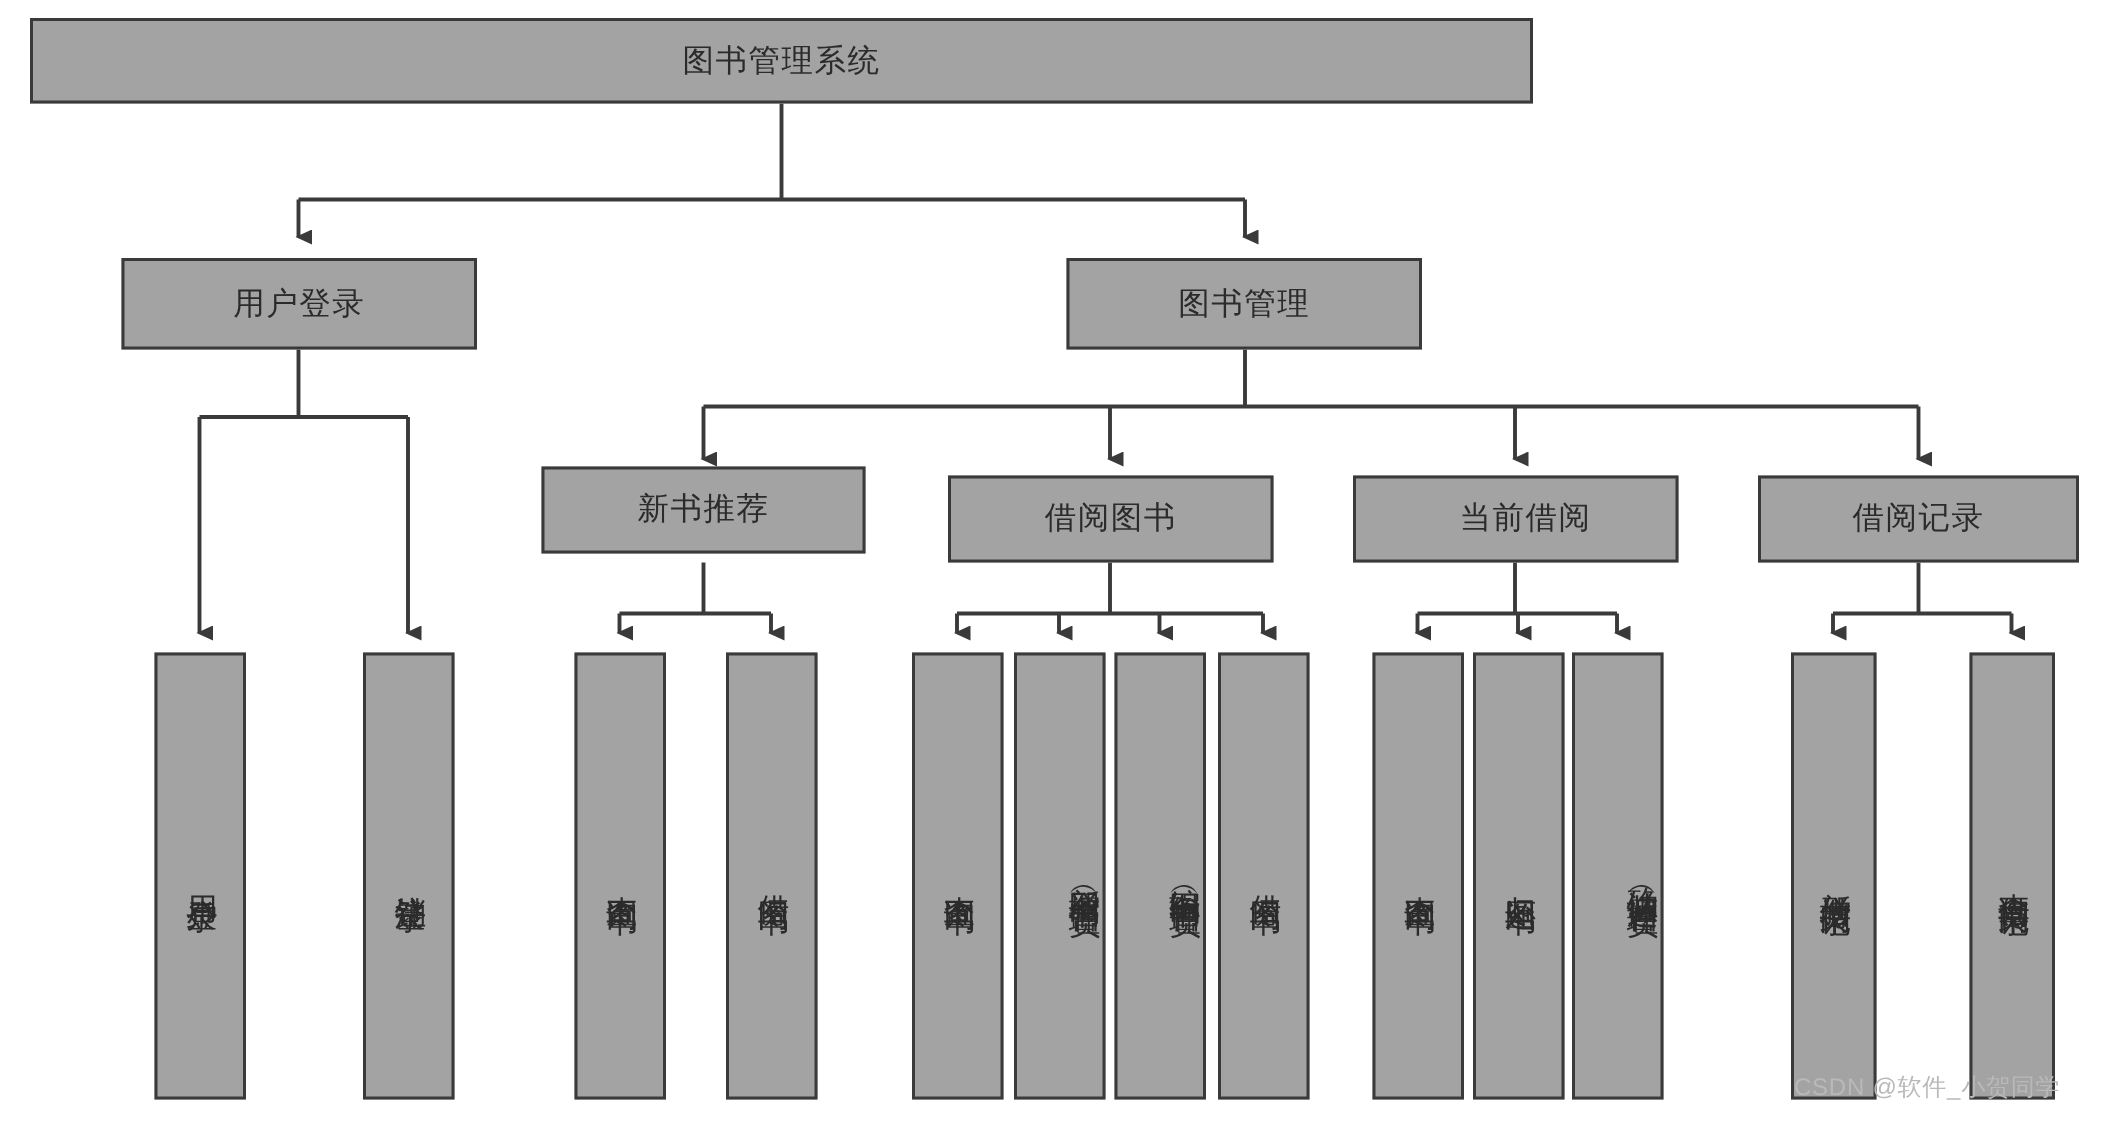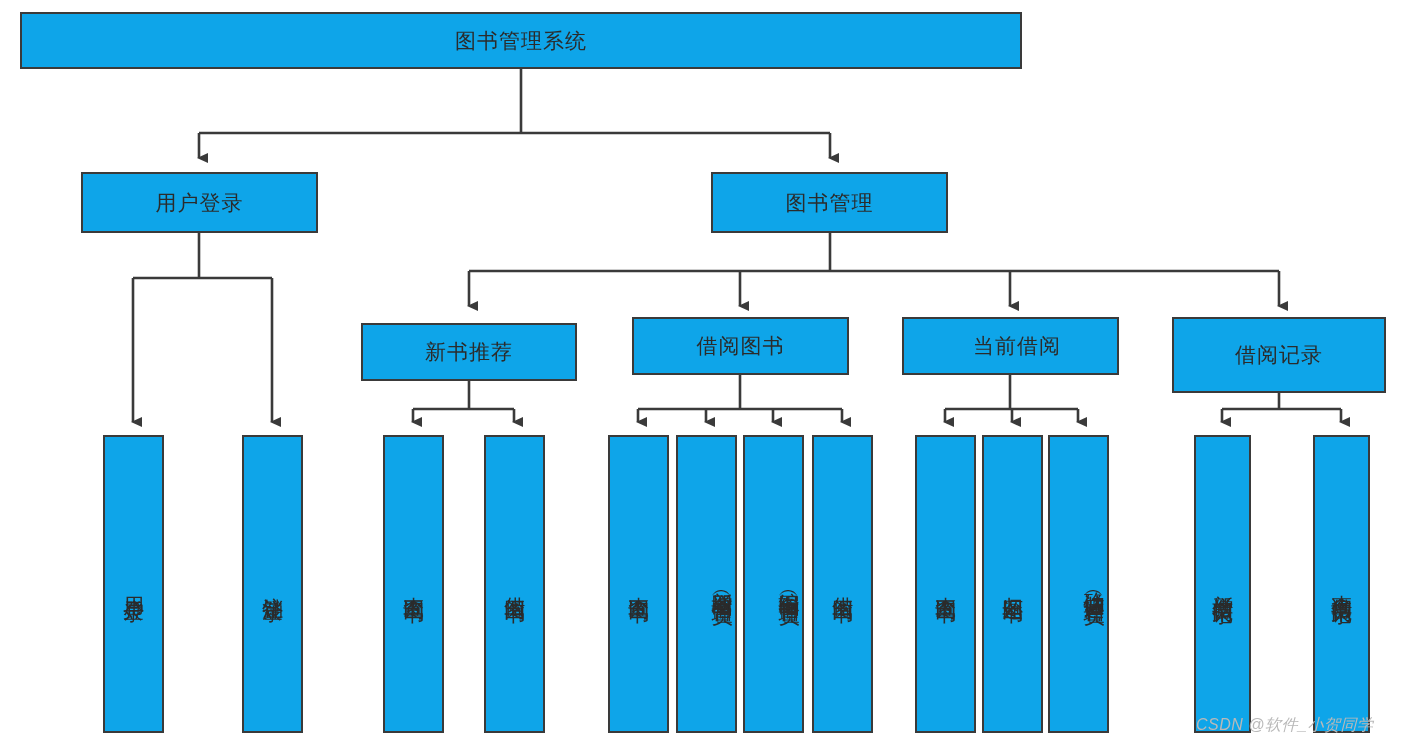--- a/index.html
+++ b/index.html
@@ -21,21 +21,21 @@
     position: absolute;
     left: 0;
     top: 0;
     width: 1405px;
     height: 747px;
     pointer-events: none;
   }
   .node {
     position: absolute;
     box-sizing: border-box;
-    background: #0ea5e9;
+    background: #a3a3a3;
     border: 2px solid #3a3a3a;
     display: flex;
     align-items: center;
     justify-content: center;
     color: #2b2b2b;
     text-align: center;
   }
   .node.horiz {
     font-size: 21px;
     letter-spacing: 1px;
@@ -122,30 +122,30 @@
     <span>图书管理系统</span>
   </div>
 
   <div class="node horiz" style="left:81px; top:172px; width:237px; height:61px;">
     <span>用户登录</span>
   </div>
   <div class="node horiz" style="left:711px; top:172px; width:237px; height:61px;justify-content:center;">
     <span>图书管理</span>
   </div>
 
-  <div class="node horiz" style="left:361px; top:323px; width:216px; height:58px;">
+  <div class="node horiz" style="left:361px; top:311px; width:216px; height:58px;">
     <span>新书推荐</span>
   </div>
   <div class="node horiz" style="left:632px; top:317px; width:217px; height:58px;">
     <span>借阅图书</span>
   </div>
   <div class="node horiz" style="left:902px; top:317px; width:217px; height:58px;padding-left:13px;">
     <span>当前借阅</span>
   </div>
-  <div class="node horiz" style="left:1172px; top:317px; width:214px; height:76px;">
+  <div class="node horiz" style="left:1172px; top:317px; width:214px; height:58px;">
     <span>借阅记录</span>
   </div>
 
   <div class="node vert centered" style="left:103px; top:435px; width:61px; height:298px;">
     <span>用户登录</span>
   </div>
   <div class="node vert centered" style="left:242px; top:435px; width:61px; height:298px;">
     <span>注销登录</span>
   </div>
 
@@ -179,15 +179,15 @@
     <span>确认归还（管理员）</span>
   </div>
 
   <div class="node vert centered" style="left:1194px; top:435px; width:57px; height:298px;">
     <span>新增借阅记录</span>
   </div>
   <div class="node vert centered" style="left:1313px; top:435px; width:57px; height:298px;">
     <span>查询借阅记录</span>
   </div>
 
-  <div class="watermark" style="left:1196px; top:715px;font-style:italic;">CSDN @软件_小贺同学</div>
+  <div class="watermark" style="left:1196px; top:715px;">CSDN @软件_小贺同学</div>
 
 </div>
 
 </body></html>

